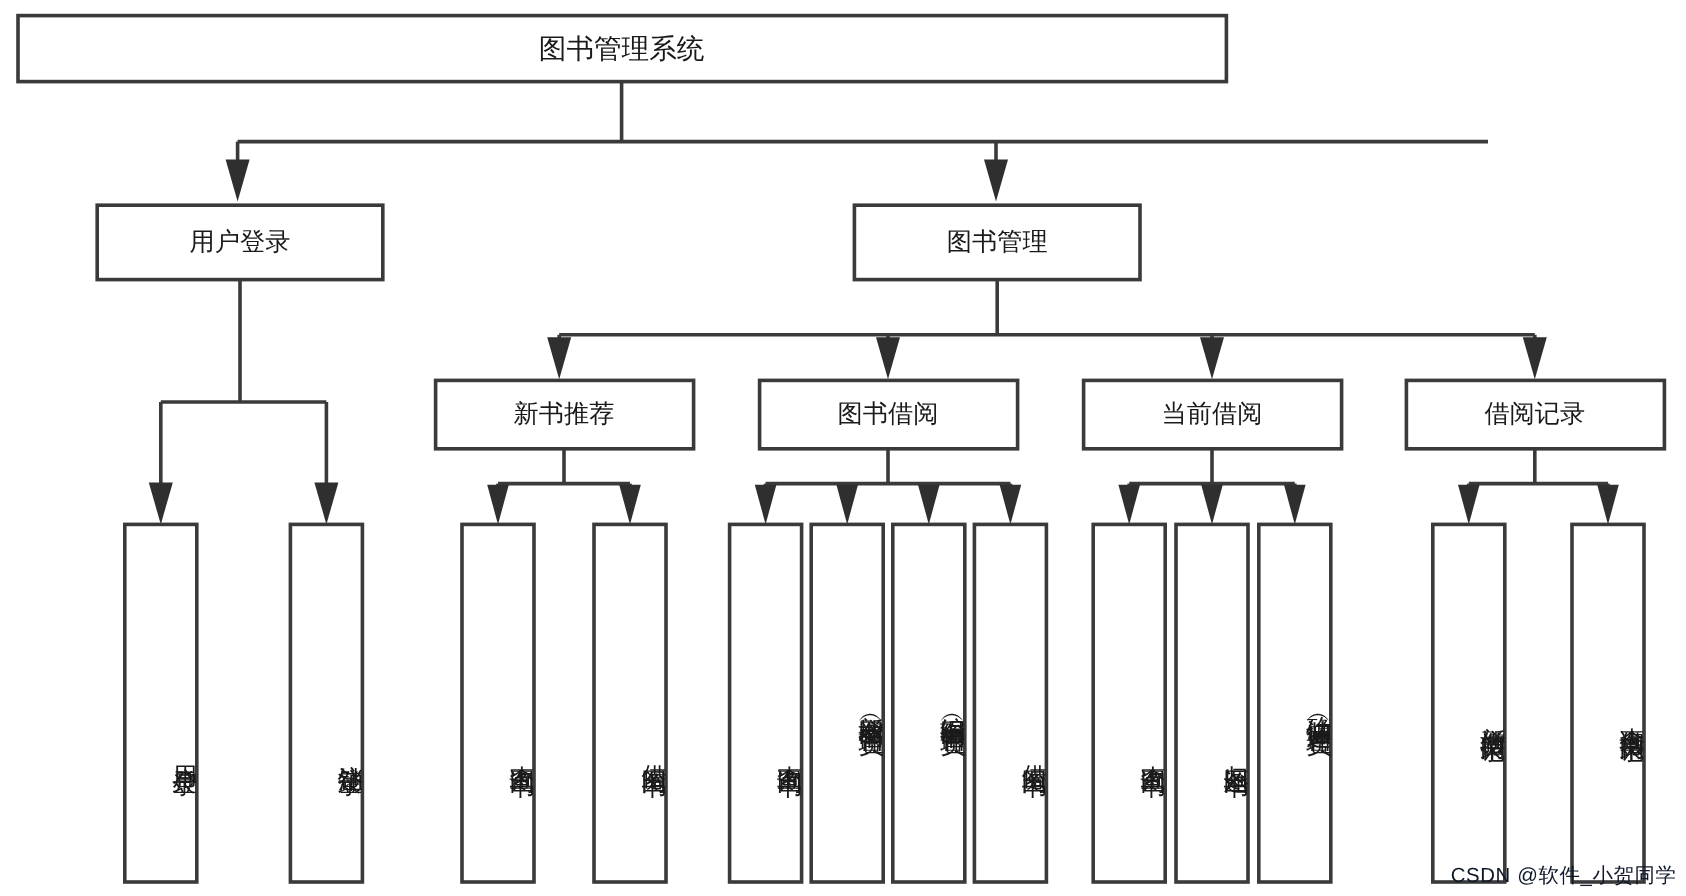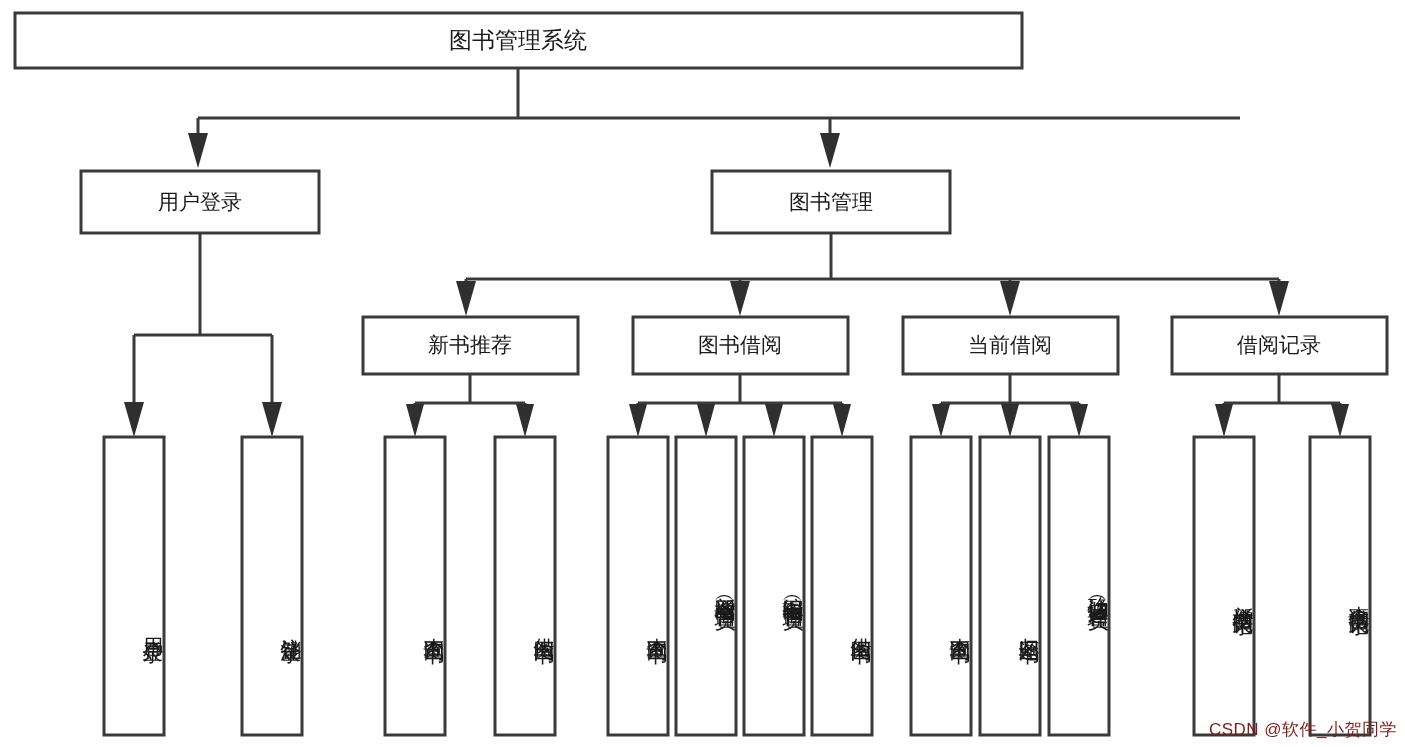--- a/index.html
+++ b/index.html
@@ -72,21 +72,21 @@
     justify-content: center;
     white-space: nowrap;
     pointer-events: none;
   }
   .watermark {
     position: absolute;
     right: 8px;
     bottom: 6px;
     font-family: "Liberation Sans", "DejaVu Sans", sans-serif;
     font-size: 17px;
-    color: #7f1d1d;
+    color: #0f172a;
     letter-spacing: 0.5px;
     white-space: nowrap;
   }
 </style>
 </head>
 <body>
 
 <div id="diagram-root">
 
   <svg class="diagram" viewBox="0 0 1405 747" xmlns="http://www.w3.org/2000/svg">

